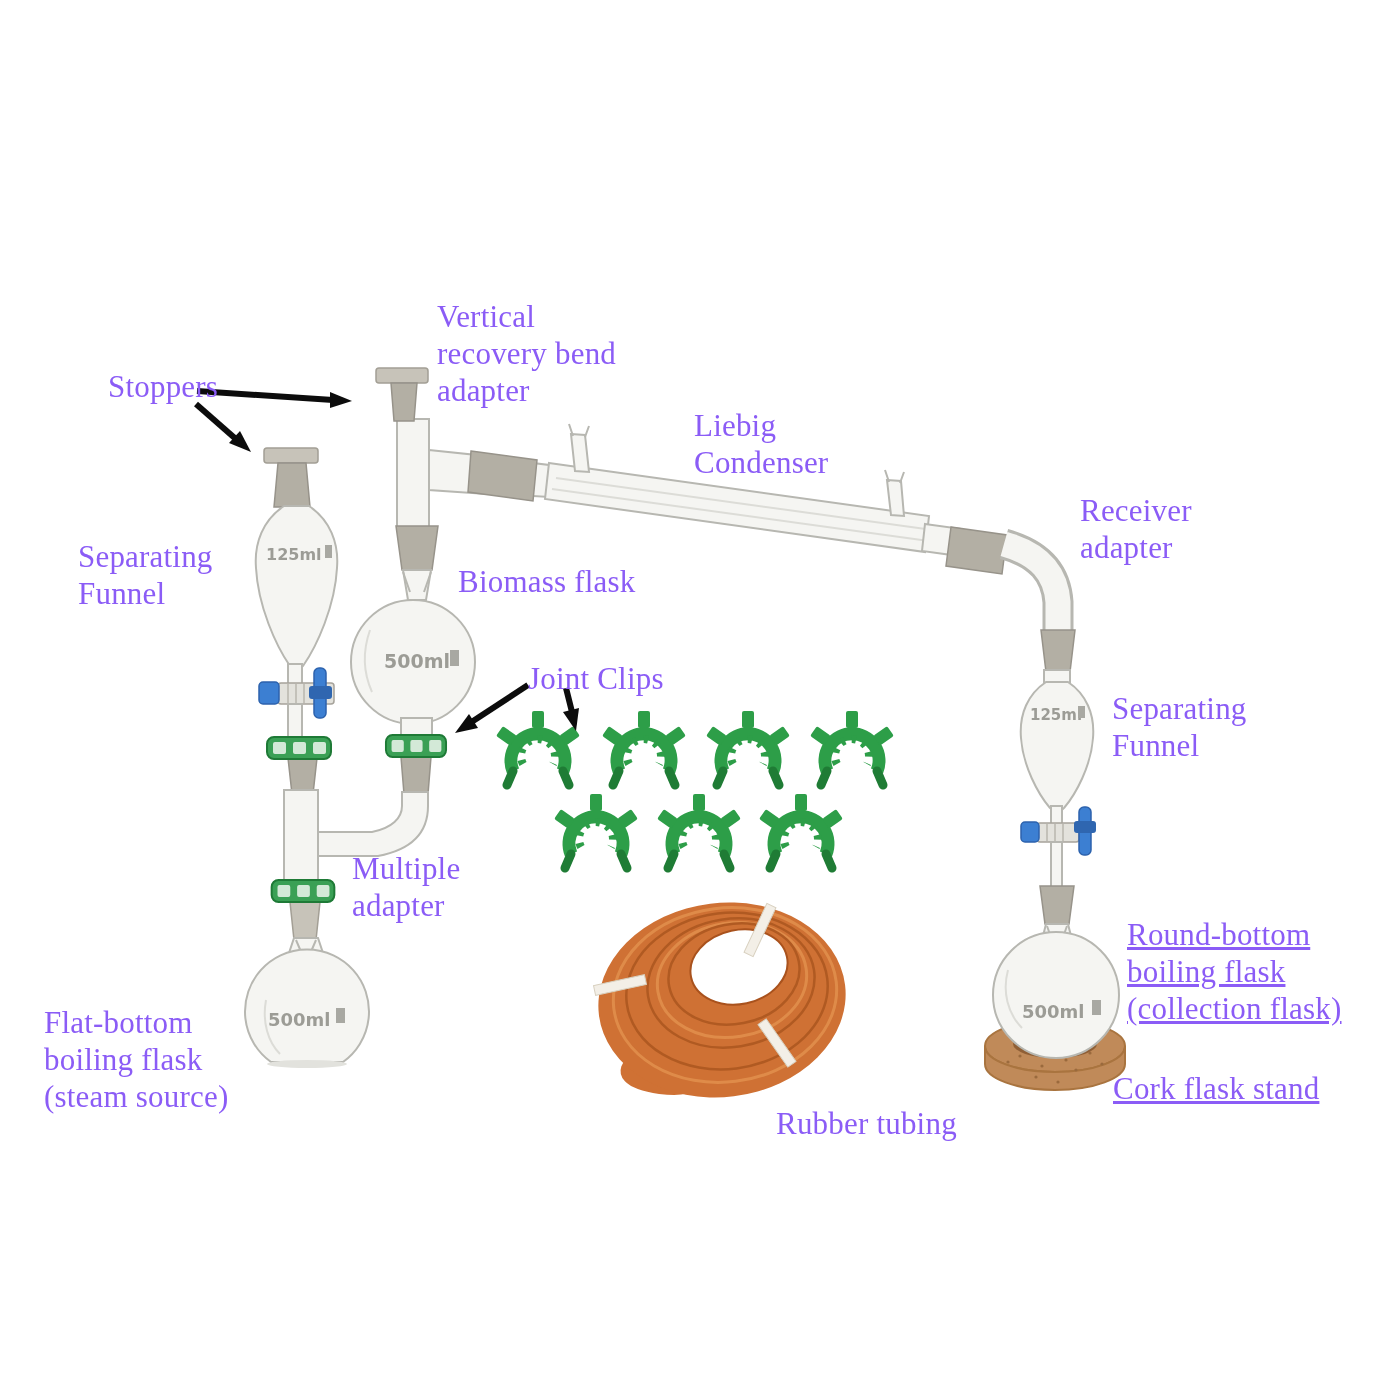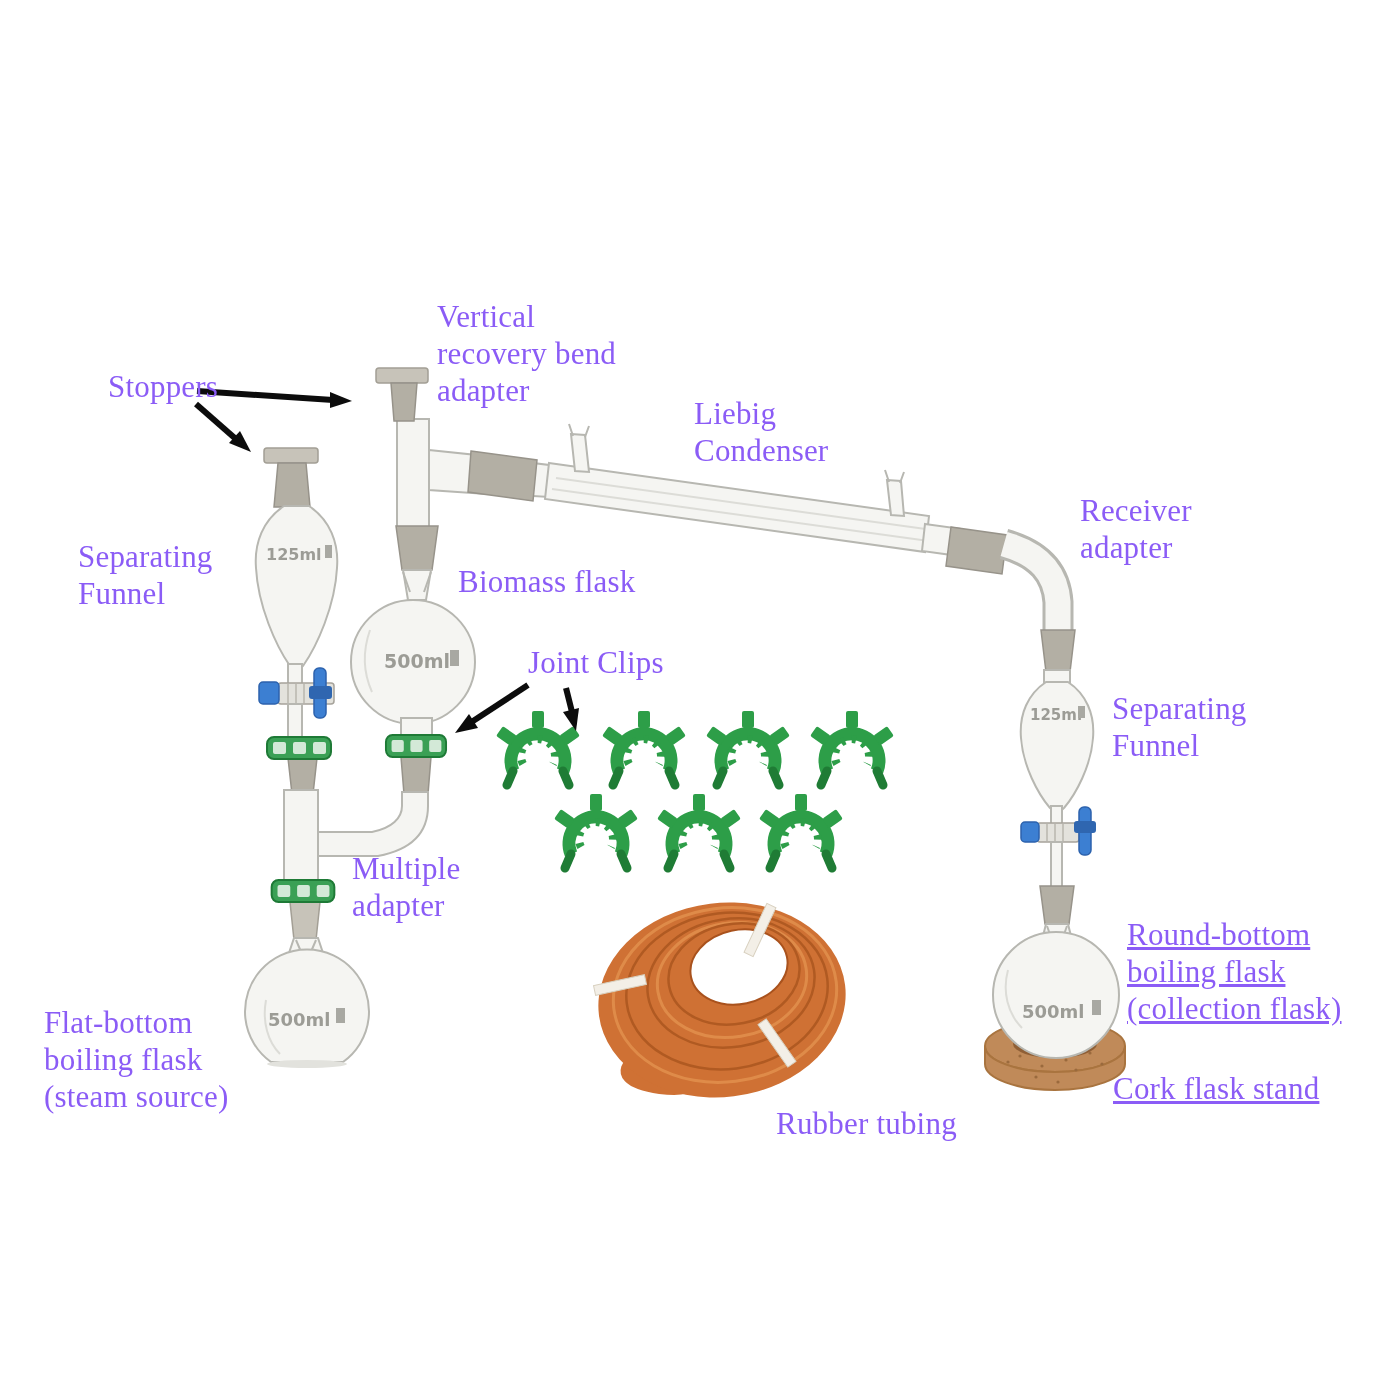--- a/index.html
+++ b/index.html
@@ -214,28 +214,28 @@
     <rect class="logo" x="1078" y="706" width="7" height="12"></rect>
     <text class="marking" x="1022" y="1018" font-size="18">500ml</text>
     <rect class="logo" x="1092" y="1000" width="9" height="15"></rect>
   </g>
 </svg>
 
 <div class="label" style="left:60px;top:368px;margin-left:48px;">Stoppers</div>
 <div class="label" style="left:437px;top:298px;">Vertical
 recovery bend
 adapter</div>
-<div class="label" style="left:694px;top:395px;">Liebig
+<div class="label" style="left:694px;top:407px;">Liebig
 Condenser</div>
 <div class="label" style="left:1068px;top:492px;margin-left:12px;">Receiver
 adapter</div>
 <div class="label" style="left:78px;top:538px;">Separating
 Funnel</div>
 <div class="label" style="left:458px;top:563px;">Biomass flask</div>
-<div class="label" style="left:528px;top:644px;">Joint Clips</div>
+<div class="label" style="left:528px;top:660px;">Joint Clips</div>
 <div class="label" style="left:1112px;top:690px;">Separating
 Funnel</div>
 <div class="label" style="left:352px;top:850px;">Multiple
 adapter</div>
 <div class="label" style="left:44px;top:980px;margin-top:24px;">Flat-bottom
 boiling flask
 (steam source)</div>
 <div class="label" style="left:1127px;top:916px;text-decoration:underline;">Round-bottom
 boiling flask
 (collection flask)</div>

